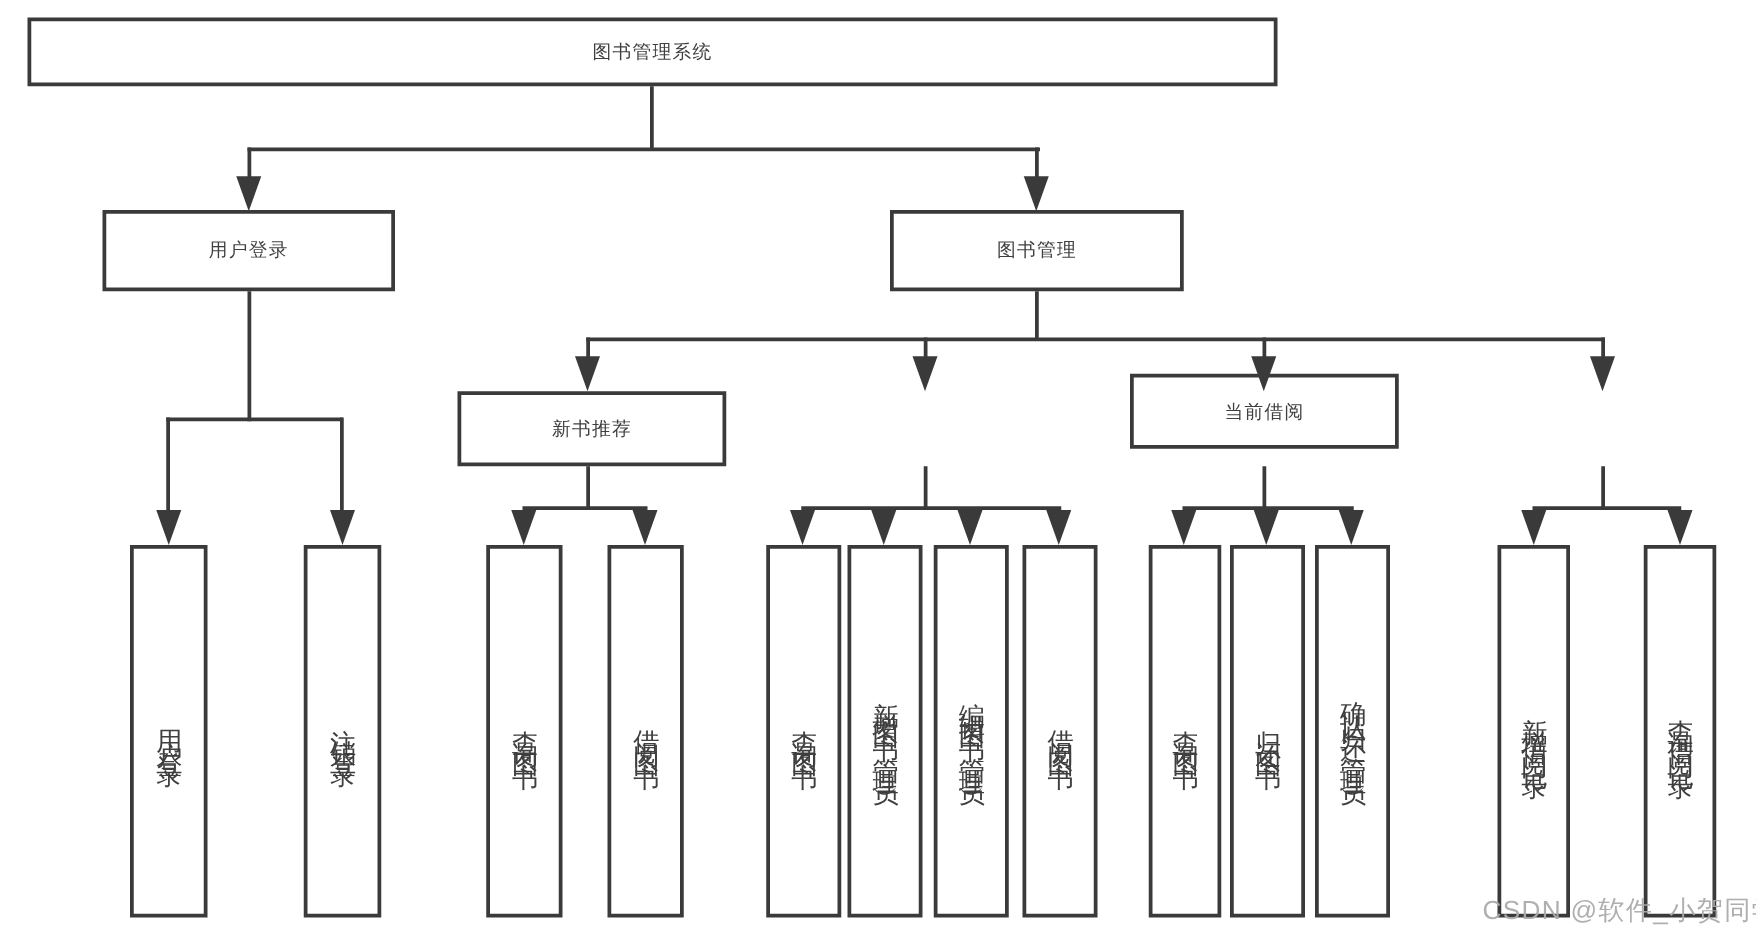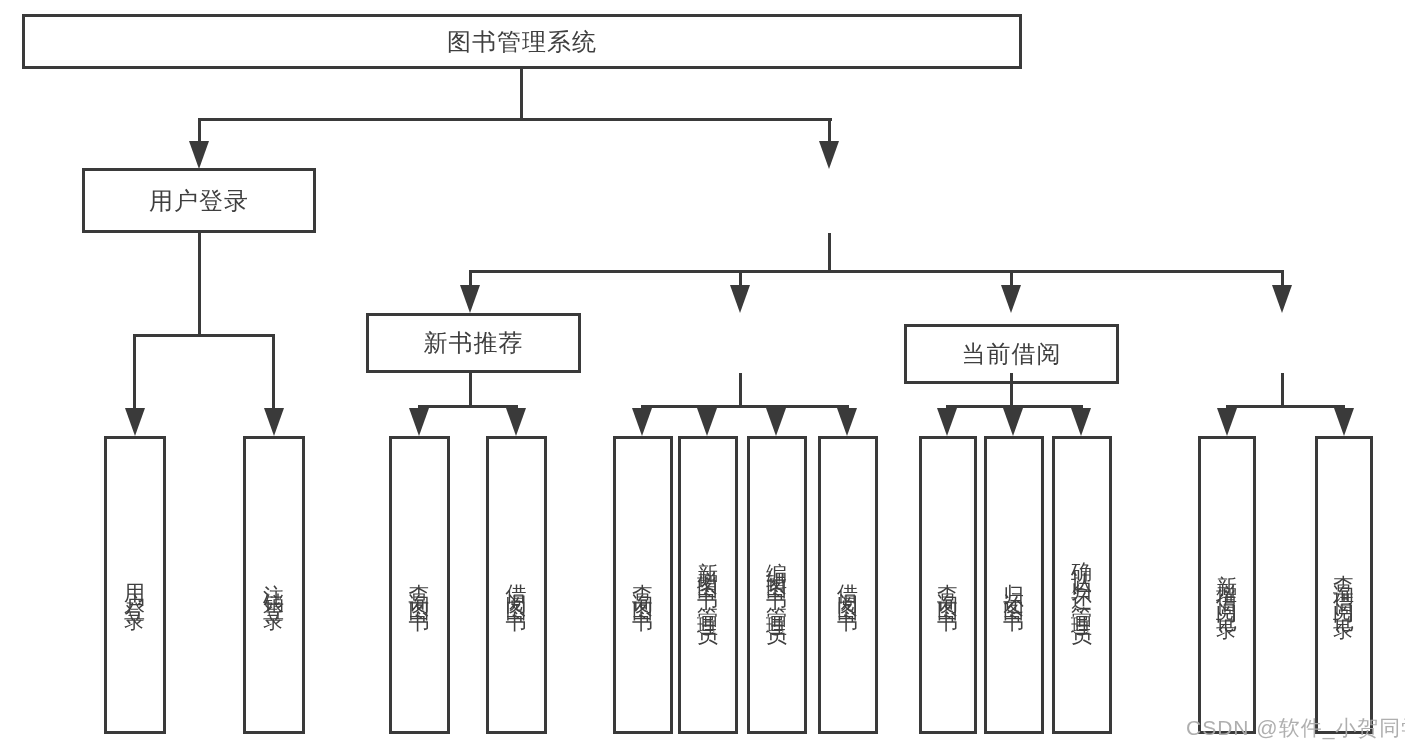--- a/index.html
+++ b/index.html
@@ -15,21 +15,21 @@
     font-family:"Liberation Sans","DejaVu Sans",sans-serif;
     overflow:hidden;
   }
   .node{
     position:absolute;
     box-sizing:border-box;
     border:3px solid var(--line);
     background:#fff;
     display:flex;align-items:center;justify-content:center;
     color:var(--text);
-    font-size:24px;
+    font-size:15px;
     letter-spacing:1px;
     white-space:nowrap;
   }
   .leaf{
     font-size:21px;
   }
   .leaf .vtext{
     writing-mode:vertical-rl;
     text-orientation:mixed;
     letter-spacing:9px;
@@ -61,27 +61,30 @@
 <div id="stage">
 
   <div class="node" style="left:22px;top:14px;width:1000px;height:55px;">
     <span>图书管理系统</span>
   </div>
 
   <div class="node" style="left:82px;top:168px;width:234px;height:65px;">
     <span>用户登录</span>
   </div>
 
+  <div class="node" style="left:712px;top:168px;width:235px;height:65px;">
+    <span>图书管理</span>
+  </div>
 
   <div class="node" style="left:366px;top:313px;width:215px;height:60px;">
     <span>新书推荐</span>
   </div>
 
 
-  <div class="node" style="left:904px;top:324px;width:215px;height:60px;">
+  <div class="node" style="left:904px;top:299px;width:215px;height:60px;">
     <span>当前借阅</span>
   </div>
 
 
   <div class="node leaf" style="left:104px;top:436px;width:62px;height:298px;">
     <span class="vtext">用户登录</span>
   </div>
 
   <div class="node leaf" style="left:243px;top:436px;width:62px;height:298px;">
     <span class="vtext">注销登录</span>

